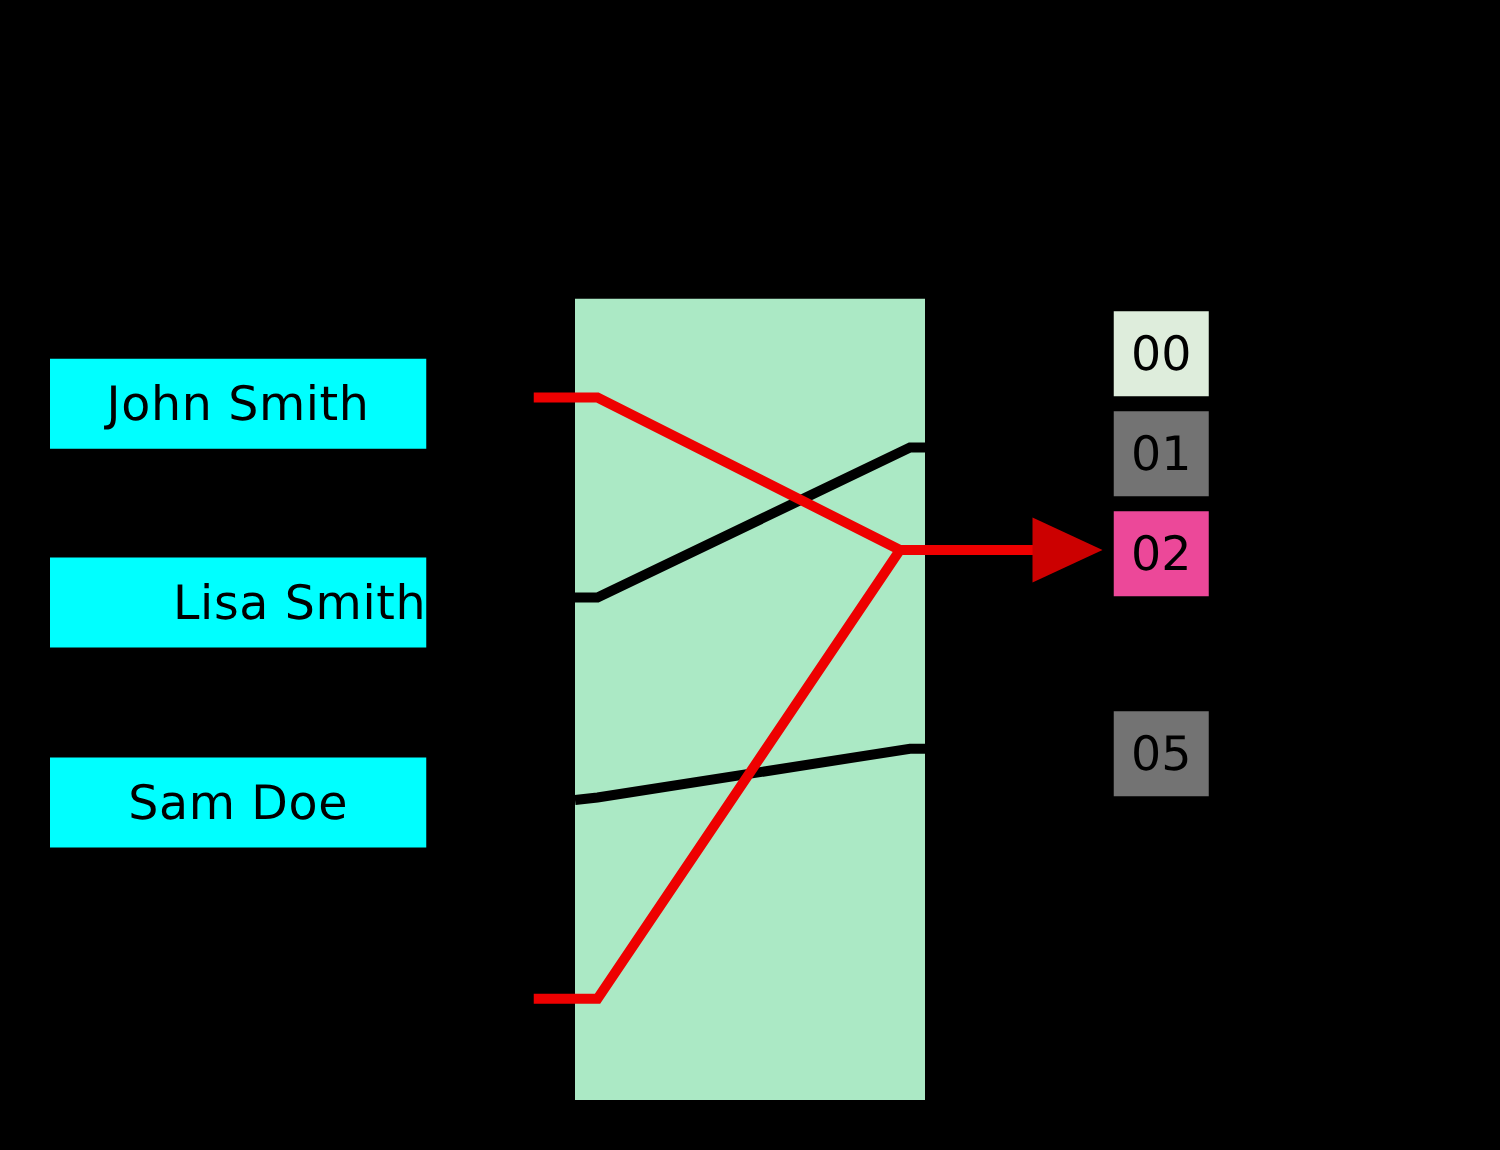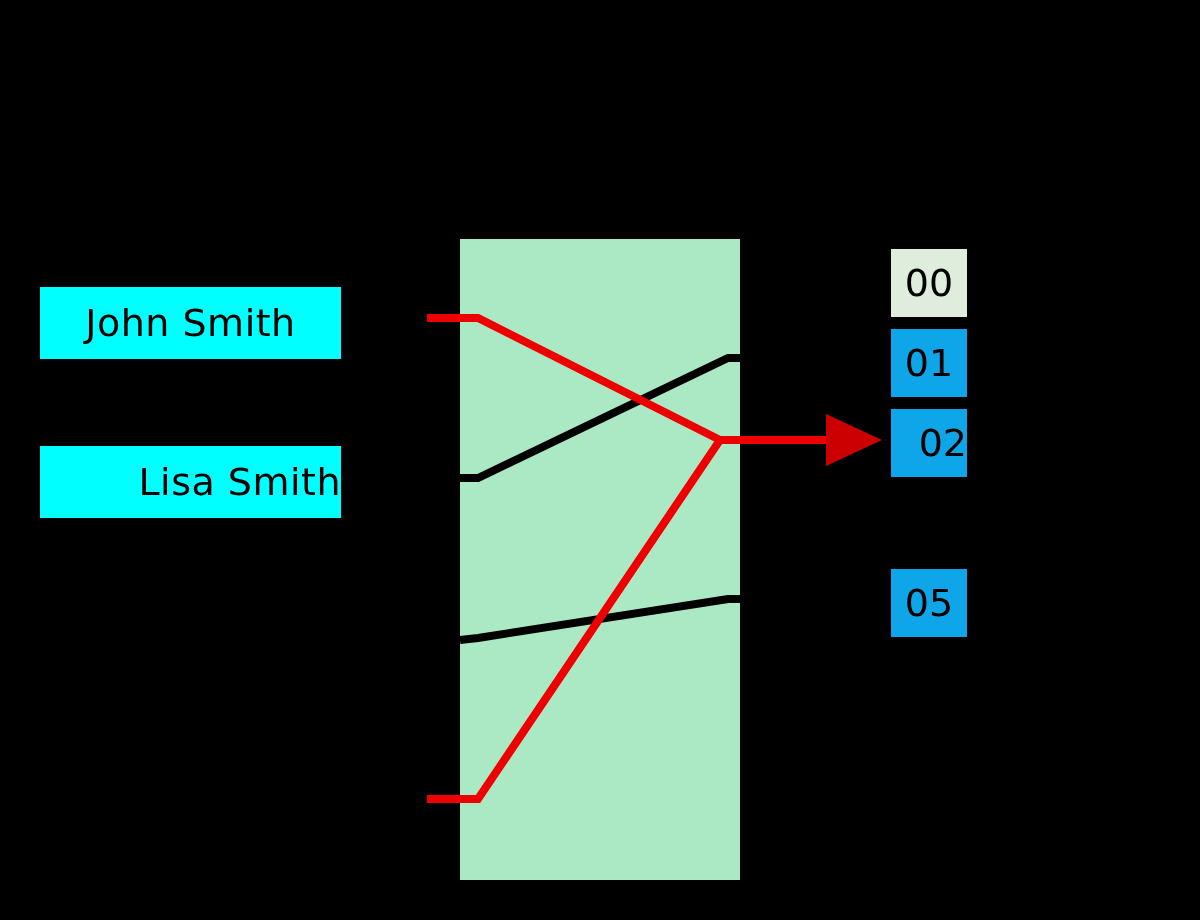--- a/index.html
+++ b/index.html
@@ -61,35 +61,38 @@
     height: 68px;
     display: flex;
     align-items: center;
     justify-content: center;
     color: #000000;
     font-size: 38px;
     line-height: 1;
     box-sizing: border-box;
   }
   .bucket.empty   { background: #DEEDDC; }
-  .bucket.filled  { background: #0ea5e9; }
-  .bucket.target  { background: #0ea5e9; justify-content: flex-end; }
+  .bucket.filled  { background: #737373; }
+  .bucket.target  { background: #ec4899; }
 </style>
 </head>
 <body>
 
 <div id="stage">
 
   <div id="hash-panel"></div>
 
   <div class="key-box" style="top:287px;">
     <span>John Smith</span>
   </div>
   <div class="key-box" style="top:446px;justify-content:flex-end;">
     <span>Lisa Smith</span>
+  </div>
+  <div class="key-box" style="top:606px;">
+    <span>Sam Doe</span>
   </div>
 
   <svg id="wires" viewBox="0 0 1200 920">
 
     <polyline points="460,478 478,478 728,358 740,358" fill="none" stroke="#000000" stroke-width="8"></polyline>
 
     <polyline points="460,640 478,638 728,599 740,599" fill="none" stroke="#000000" stroke-width="8"></polyline>
 
     <polyline points="427,318 478,318 720,440" fill="none" stroke="#EE0000" stroke-width="8"></polyline>
 

